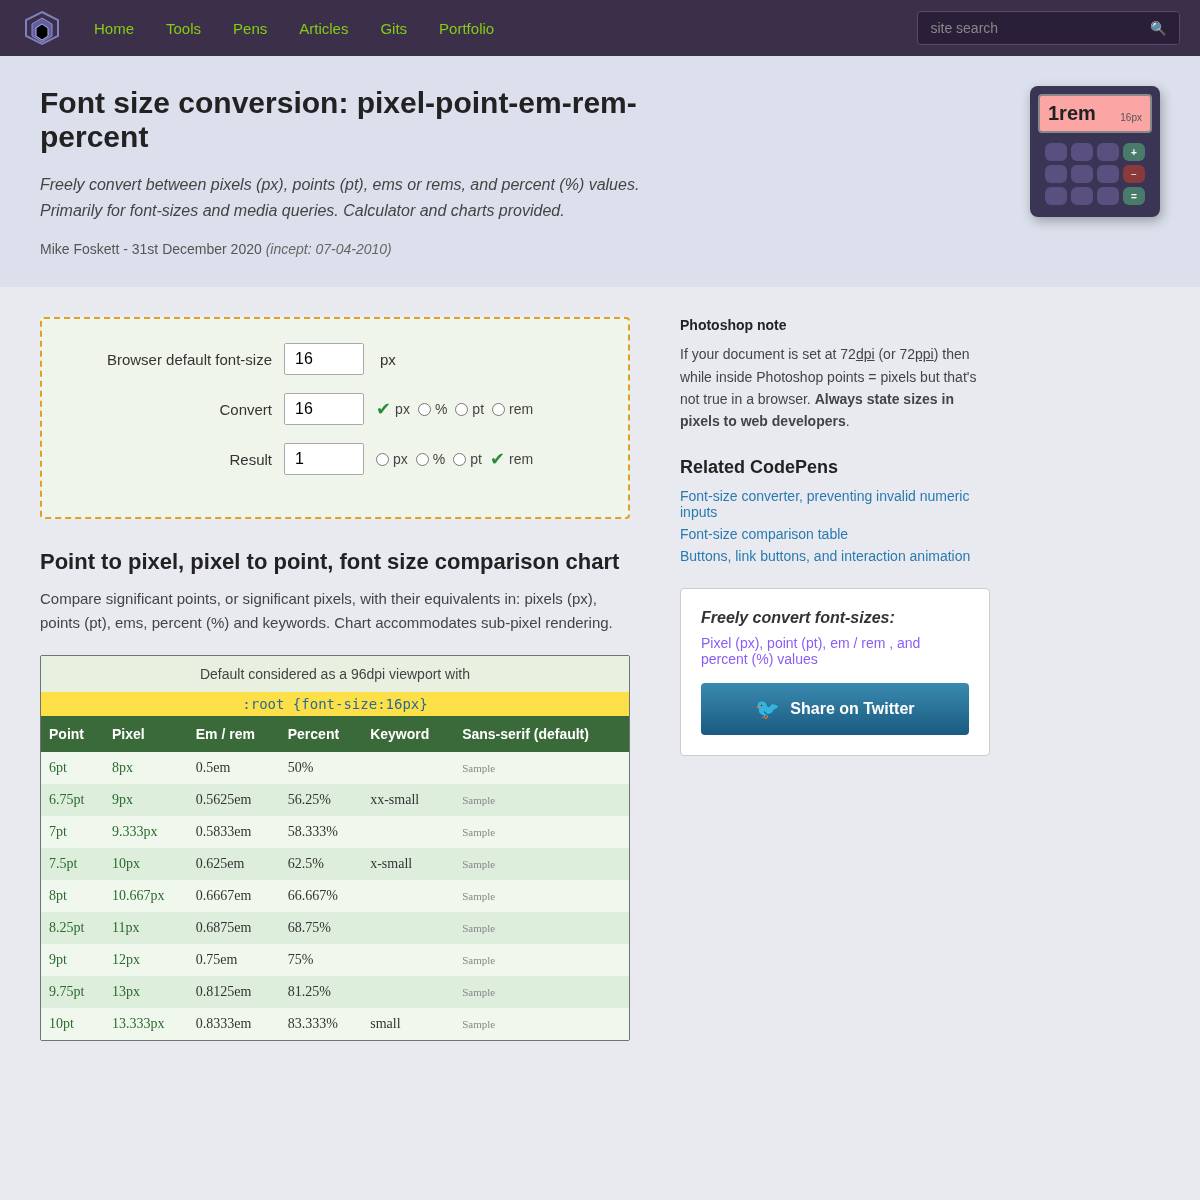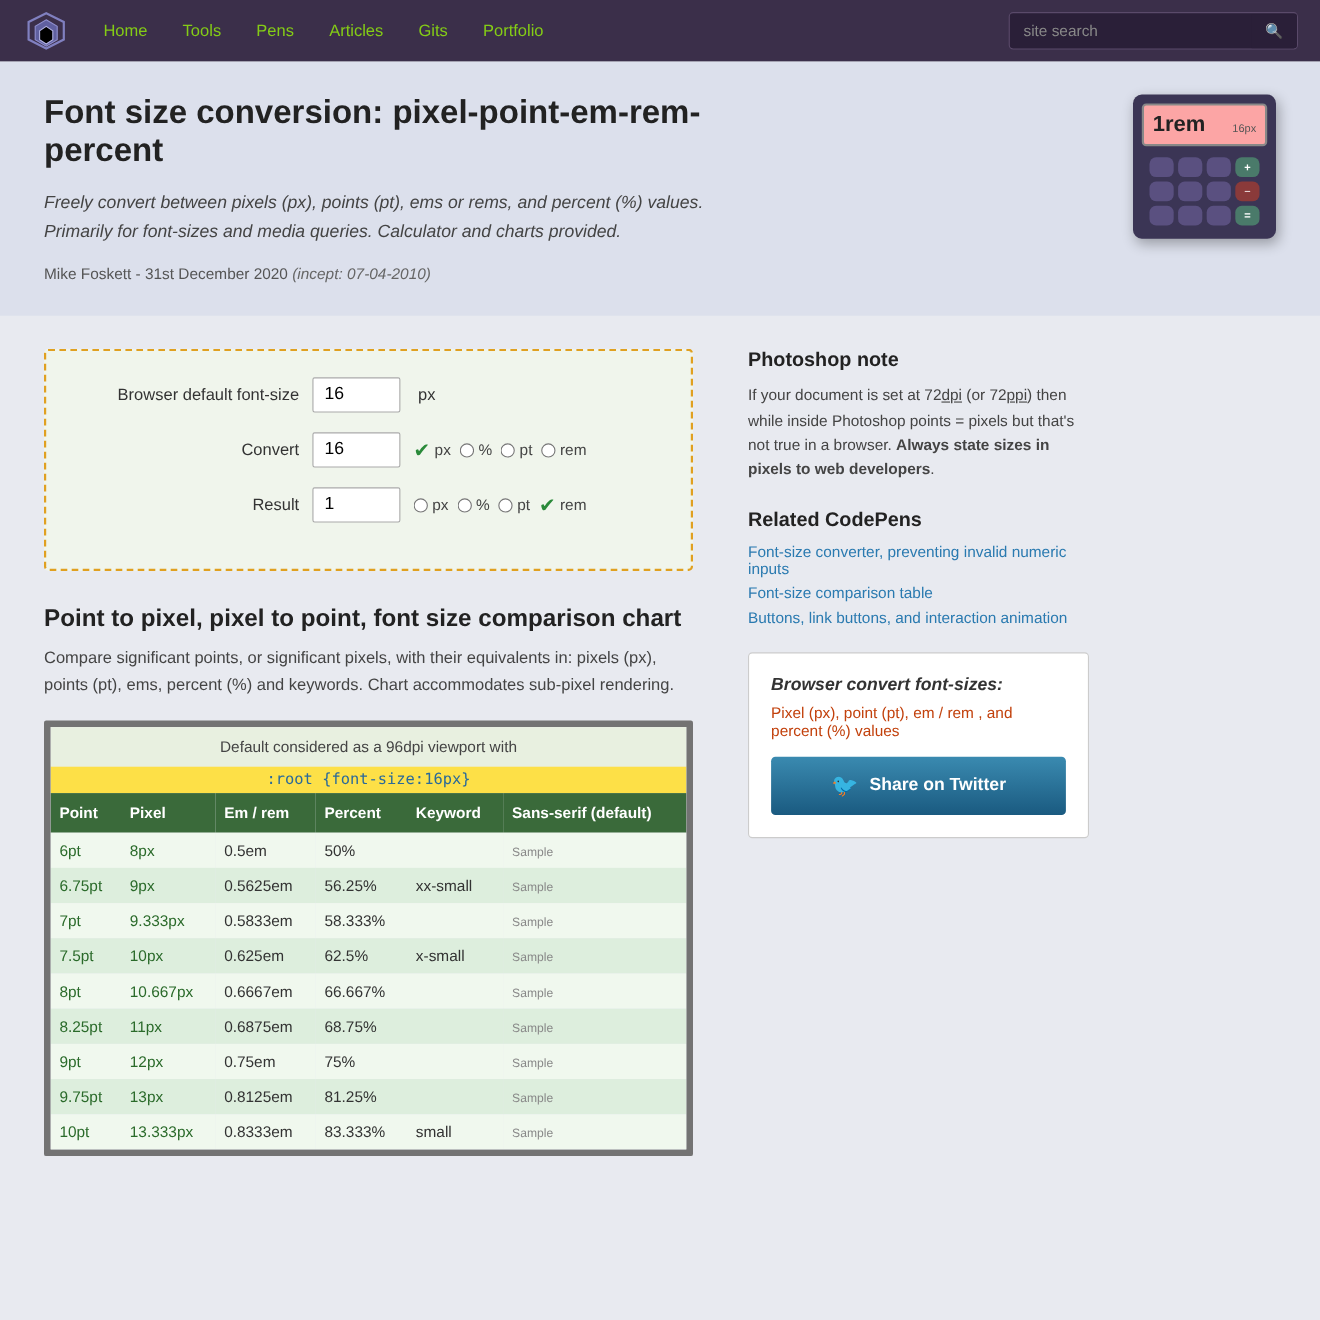--- a/index.html
+++ b/index.html
@@ -91,59 +91,59 @@
     .converter-unit { font-size: 15px; color: #333; margin-left: 4px; }
     .radio-group { display: flex; align-items: center; gap: 8px; }
     .radio-item { display: flex; align-items: center; gap: 4px; font-size: 14px; color: #444; }
     .checkmark { color: #2a8a3a; font-size: 18px; }
 
     
     .chart-title { font-size: 22px; font-weight: bold; color: #222; margin-bottom: 12px; }
     .chart-desc { font-size: 15px; color: #444; line-height: 1.6; margin-bottom: 20px; }
 
     
-    .table-wrap { border: 6px solid #737373; border-radius: 2px; overflow: hidden; }
+    .table-wrap { border: 1px solid #737373; border-radius: 2px; overflow: hidden; }
     .table-header-note {
       background: #e8f0e0; text-align: center; padding: 10px;
       font-size: 14px; color: #444;
     }
     .table-header-code {
       background: #fde047; text-align: center; padding: 4px;
       font-family: monospace; font-size: 14px; color: #2a6a9a;
     }
     table { width: 100%; border-collapse: collapse; font-size: 14px; }
     thead tr { background: #3a6a3a; }
     thead th {
       color: #fff; padding: 10px 8px; font-weight: bold; text-align: left;
       font-size: 14px;
     }
     tbody tr:nth-child(odd) { background: #f0f8ee; }
     tbody tr:nth-child(even) { background: #ddeedd; }
-    tbody td { padding: 8px 8px; color: #333; font-size: 14px; }
+    tbody td { padding: 8px 8px; color: #333; font-size: 14px; font-family: Liberation Serif, serif; }
     .pt-col { color: #2a6a2a; font-weight: 500; }
     .px-col { color: #2a6a2a; }
     .sample-text { font-size: 11px; color: #888; }
 
     
     .photoshop-note { margin-bottom: 24px; }
-    .photoshop-title { font-size: 18px; font-weight: bold; color: #222; margin-bottom: 10px; }
+    .photoshop-title { font-size: 14px; font-weight: bold; color: #222; margin-bottom: 10px; }
     .photoshop-text { font-size: 14px; color: #444; line-height: 1.6; }
     .photoshop-text strong { font-weight: bold; }
 
     .related-pens { margin-bottom: 24px; }
     .related-title { font-size: 18px; font-weight: bold; color: #222; margin-bottom: 10px; }
     .related-link { display: block; color: #2a7ab0; text-decoration: none; font-size: 14px; margin-bottom: 6px; }
 
     
     .twitter-card {
       border: 1px solid #ccc; border-radius: 4px; padding: 20px;
       background: #fff;
     }
     .twitter-card-title { font-size: 16px; font-style: italic; font-weight: bold; color: #333; margin-bottom: 8px; }
-    .twitter-card-desc { font-size: 14px; color: #c2410c; margin-bottom: 16px; }
+    .twitter-card-desc { font-size: 14px; color: #8b5cf6; margin-bottom: 16px; }
     .twitter-btn {
       display: flex; align-items: center; justify-content: center; gap: 10px;
       background: linear-gradient(180deg, #3a8ab0 0%, #1a5a80 100%);
       border: none; border-radius: 4px; padding: 14px 20px;
       color: #fff; font-size: 16px; font-weight: bold; cursor: pointer;
       width: 100%; text-align: center;
     }
     .twitter-bird { font-size: 20px; }
   </style>
 </head>
@@ -369,21 +369,21 @@
     </div>
 
     <div class="related-pens">
       <h3 class="related-title">Related CodePens</h3>
       <a class="related-link">Font-size converter, preventing invalid numeric inputs</a>
       <a class="related-link">Font-size comparison table</a>
       <a class="related-link">Buttons, link buttons, and interaction animation</a>
     </div>
 
     <div class="twitter-card">
-      <p class="twitter-card-title">Browser convert font-sizes:</p>
+      <p class="twitter-card-title">Freely convert font-sizes:</p>
       <p class="twitter-card-desc">Pixel (px), point (pt), em / rem , and percent (%) values</p>
       <button class="twitter-btn">
         <span class="twitter-bird">🐦</span>
         <span>Share on Twitter</span>
       </button>
     </div>
   </div>
 </div>
 
 </body></html>

